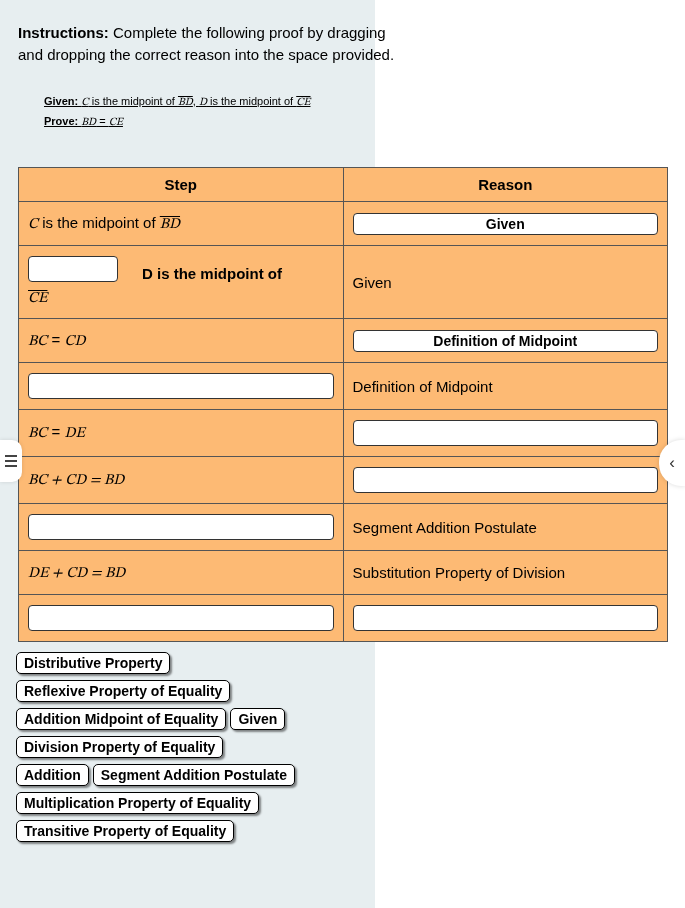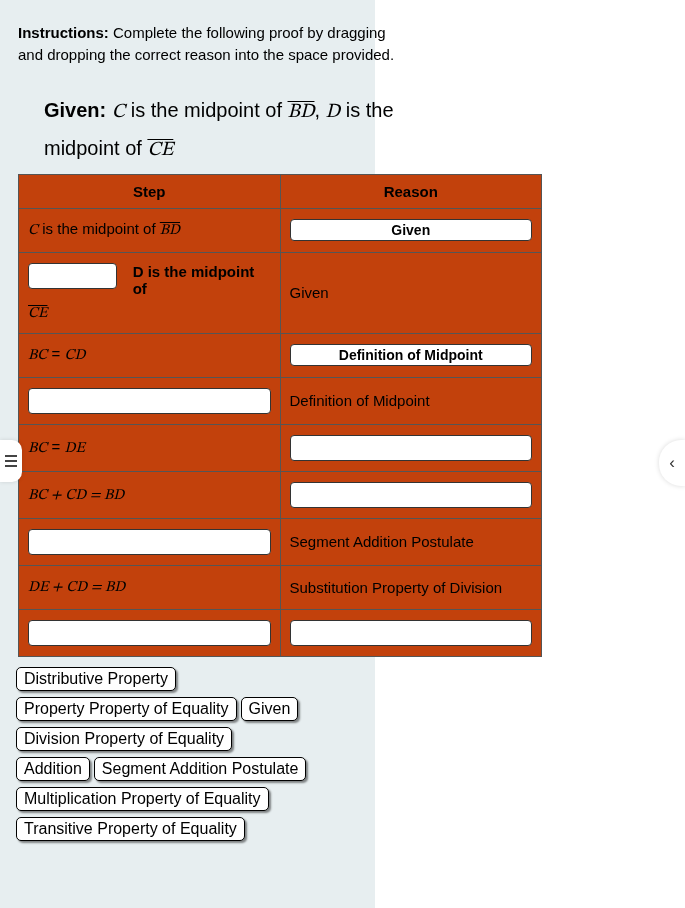--- a/index.html
+++ b/index.html
@@ -20,29 +20,29 @@
   background: #e7eef0;
   z-index: 0;
 }
 .content {
   position: relative;
   z-index: 1;
   padding: 22px 18px 18px 18px;
 }
 .instructions { font-size: 15px; line-height: 1.45; margin-bottom: 26px; max-width: 380px; }
 .instructions b { font-weight: 700; }
-.given-prove { margin-left: 26px; margin-bottom: 6px; font-size: 20px; line-height: 1.8; max-width: 360px; }
+.given-prove { margin-left: 26px; margin-bottom: 34px; font-size: 11px; line-height: 1.8; max-width: 360px; text-decoration: underline; }
 .given-prove .lbl { font-weight: 700; }
 .math-i { font-family: "STIX Two Math", "Latin Modern Math", "Cambria Math", Georgia, serif; font-style: italic; }
 .overline { text-decoration: overline; text-decoration-thickness: 1px; }
 
 .proof-table {
-  width: 524px;
+  width: 650px;
   border-collapse: collapse;
-  background: #c2410c;
+  background: #fdba74;
 }
 .proof-table th, .proof-table td {
   border: 1px solid #555;
   padding: 10px 9px;
   vertical-align: middle;
   text-align: left;
   font-size: 15px;
 }
 .proof-table th { text-align: center; font-weight: 700; padding: 8px; }
 .proof-table td { height: 44px; }
@@ -60,35 +60,36 @@
 }
 .drop-slot.filled {
   padding: 2px 10px;
   text-align: center;
   width: 100%;
   font-size: 14px;
   height: auto;
   font-weight: 600;
 }
 .drop-slot.full-row { width: 100%; display: block; }
-.row-flex { display: flex; align-items: flex-start; gap: 16px; }
+.row-flex { display: flex; align-items: flex-end; gap: 24px; }
 
 .tile-bank { margin-top: 8px; margin-left: -4px; max-width: 420px; }
 .tile-row { margin-bottom: 2px; }
 .tile {
   display: inline-block;
   border: 1.5px solid #000;
   border-radius: 5px;
   background: #fff;
   padding: 2px 7px;
   margin: 2px 2px;
-  font-size: 16px;
+  font-size: 14px;
   box-shadow: 2px 2px 2px rgba(0,0,0,0.45);
   cursor: grab;
   white-space: nowrap;
+  font-weight: bold;
 }
 
 .side-handle {
   position: absolute;
   left: 0; top: 440px;
   width: 22px; height: 42px;
   background: #fff;
   border-top-right-radius: 10px;
   border-bottom-right-radius: 10px;
   box-shadow: 0 0 4px rgba(0,0,0,0.12);
@@ -131,20 +132,23 @@
 <div class="content">
 
   <div class="instructions">
     <b>Instructions:</b><span> Complete the following proof by dragging and dropping the correct reason into the space provided.</span>
   </div>
 
   <div class="given-prove">
     <div>
       <span class="lbl">Given: </span><span class="math-i">C</span><span> is the midpoint of </span><span class="math-i overline">BD</span><span>, </span><span class="math-i">D</span><span> is the midpoint of </span><span class="math-i overline">CE</span>
     </div>
+    <div>
+      <span class="lbl">Prove: </span><span class="math-i">BD</span><span> = </span><span class="math-i">CE</span>
+    </div>
   </div>
 
   <table class="proof-table">
     <thead>
       <tr>
         <th class="step-col">Step</th>
         <th class="reason-col">Reason</th>
       </tr>
     </thead>
     <tbody>
@@ -214,20 +218,21 @@
         <td>
             <span class="drop-slot full-row"></span>
           </td>
       </tr>
     </tbody>
   </table>
 
   <div class="tile-bank">
 
   <div class="tile-row"><span class="tile">Distributive Property</span></div>
-      <div class="tile-row"><span class="tile">Property Property of Equality</span><span class="tile">Given</span></div>
+      <div class="tile-row"><span class="tile">Reflexive Property of Equality</span></div>
+      <div class="tile-row"><span class="tile">Addition Midpoint of Equality</span><span class="tile">Given</span></div>
       <div class="tile-row"><span class="tile">Division Property of Equality</span></div>
       <div class="tile-row"><span class="tile">Addition</span><span class="tile">Segment Addition Postulate</span></div>
       <div class="tile-row"><span class="tile">Multiplication Property of Equality</span></div>
       <div class="tile-row"><span class="tile">Transitive Property of Equality</span></div>
     </div>
 
 </div>
 
 </body></html>

